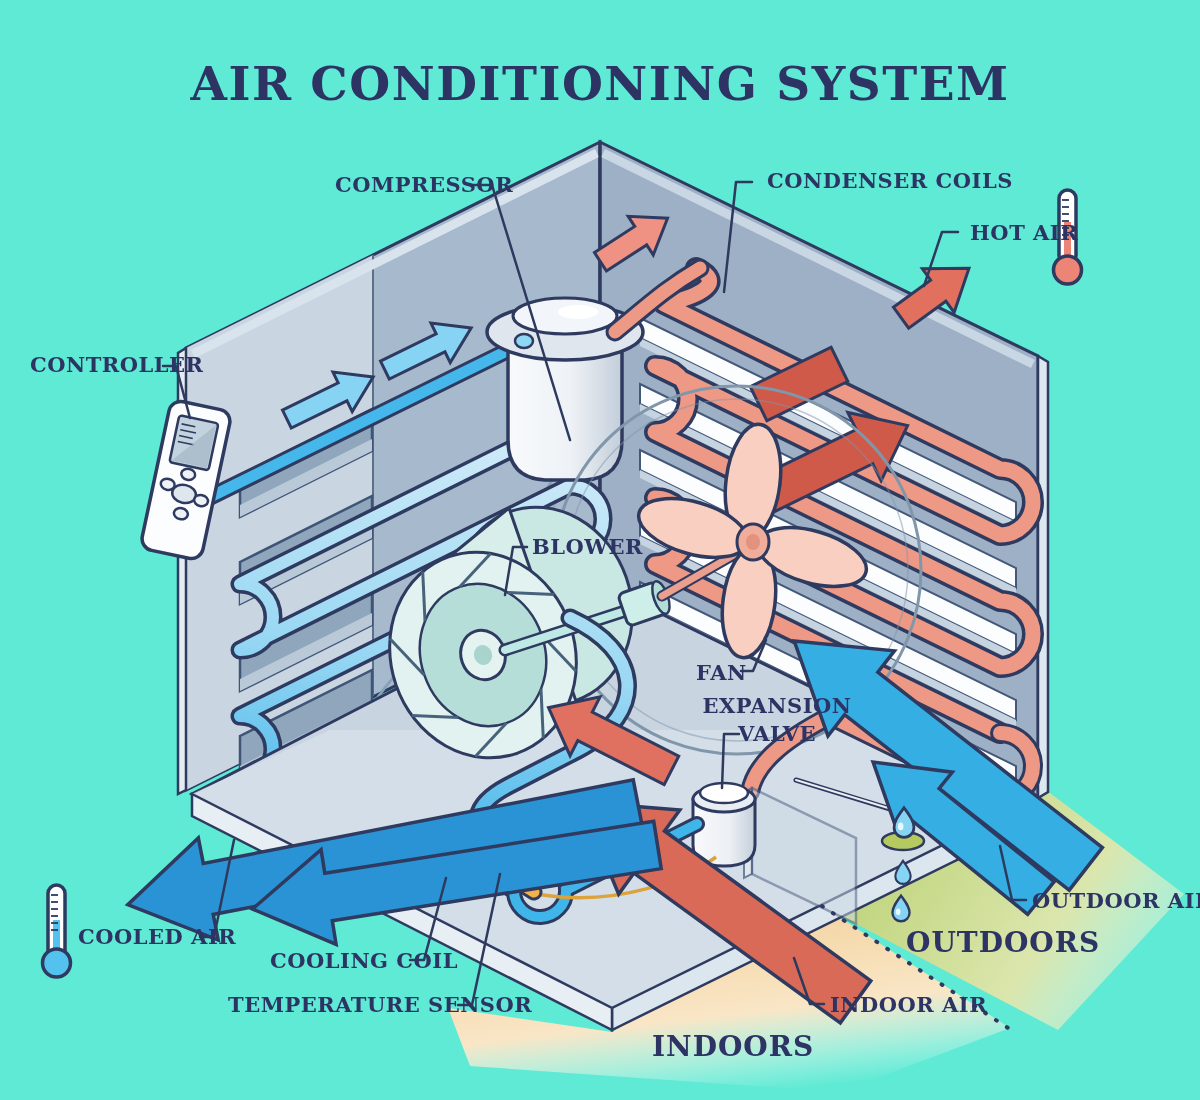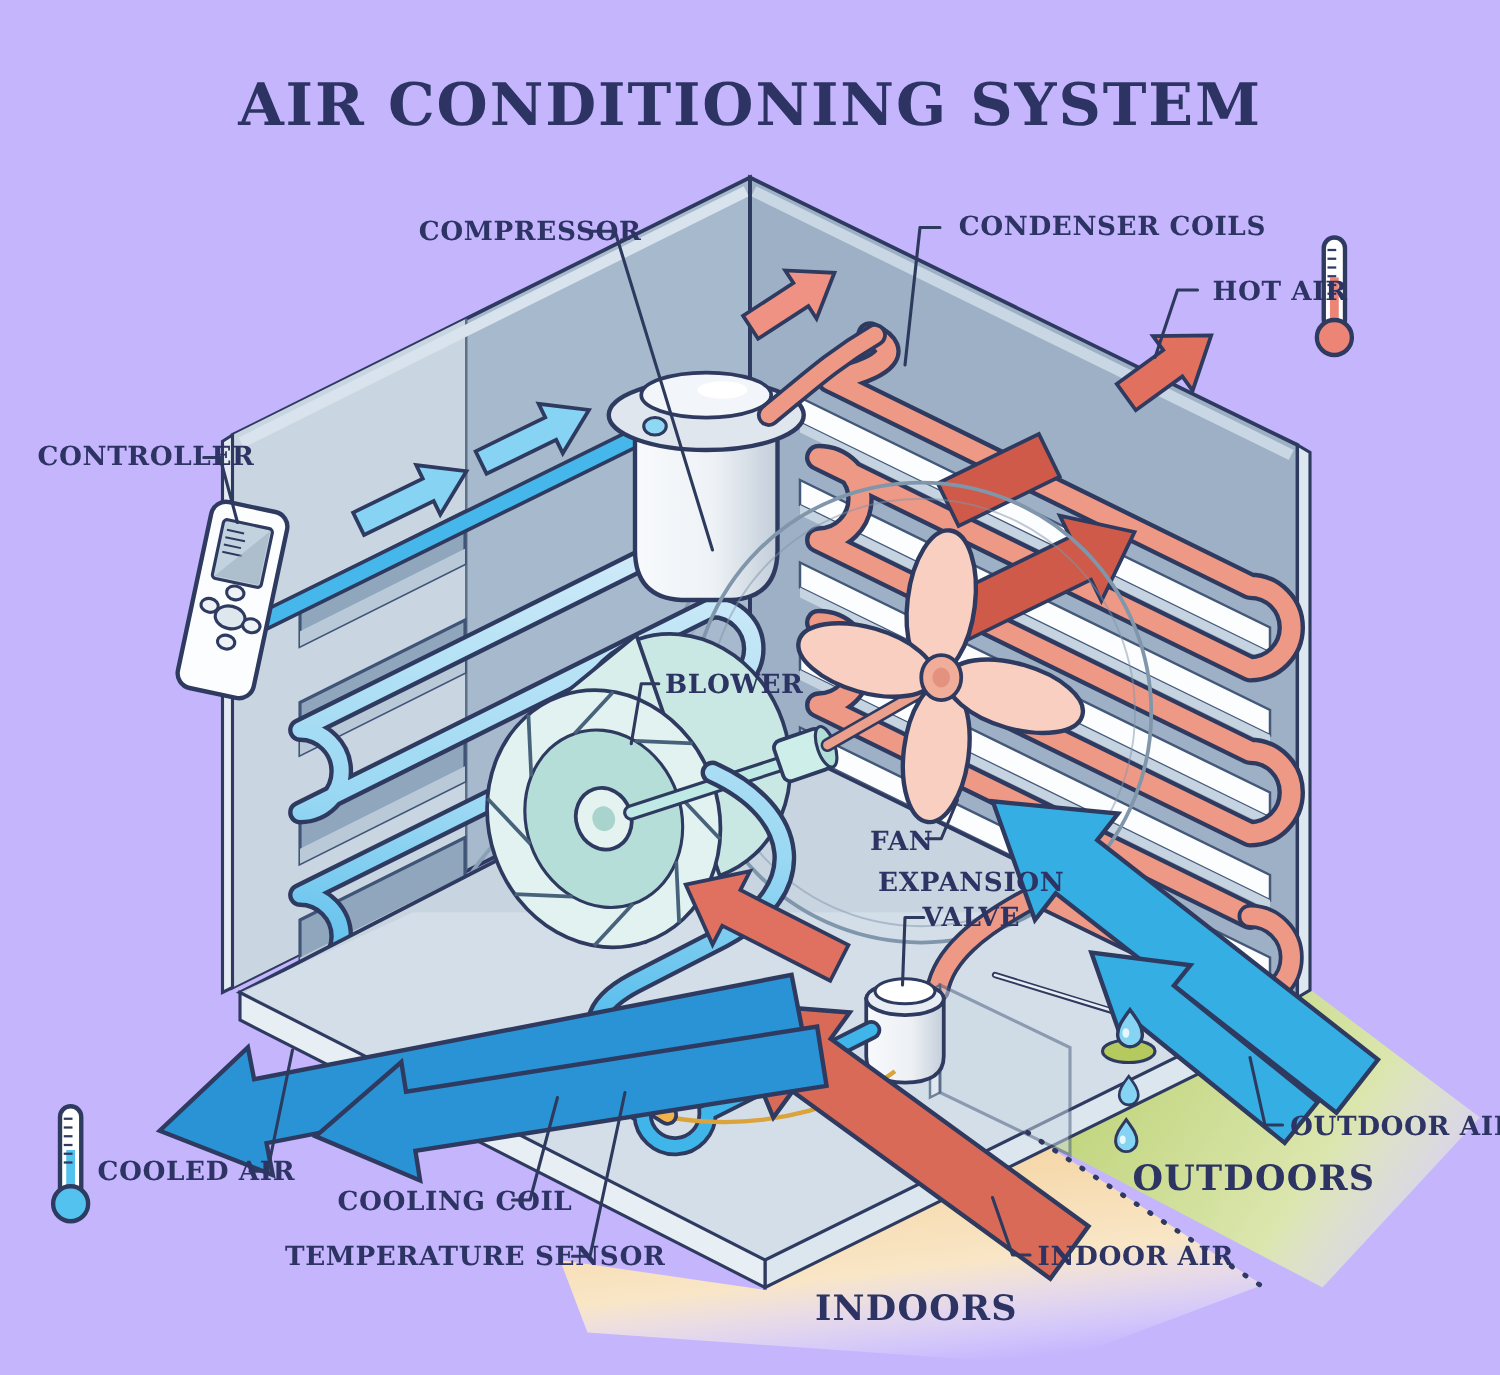--- a/index.html
+++ b/index.html
@@ -1,16 +1,16 @@
 <!DOCTYPE html>
 <html><head>
 <meta charset="utf-8">
 <style>
   html,body{margin:0;padding:0;background:#ffffff;}
-  .stage{position:relative;width:1200px;height:1100px;background:#c4b5fd;overflow:hidden;}
+  .stage{position:relative;width:1200px;height:1100px;background:#5eead4;overflow:hidden;}
   svg{display:block;}
   .title{font-family:"DejaVu Serif","Liberation Serif",serif;font-weight:700;fill:#2d3464;
          font-size:47px;letter-spacing:1.5px;}
   .lbl{font-family:"DejaVu Serif","Liberation Serif",serif;font-weight:700;fill:#2d3464;
        font-size:21px;letter-spacing:.5px;}
   .lbl-big{font-size:28px;letter-spacing:1px;}
   .leader{fill:none;stroke:#2d3a5e;stroke-width:2.5;stroke-linecap:round;stroke-linejoin:round;}
 </style>
 </head>
 <body>

